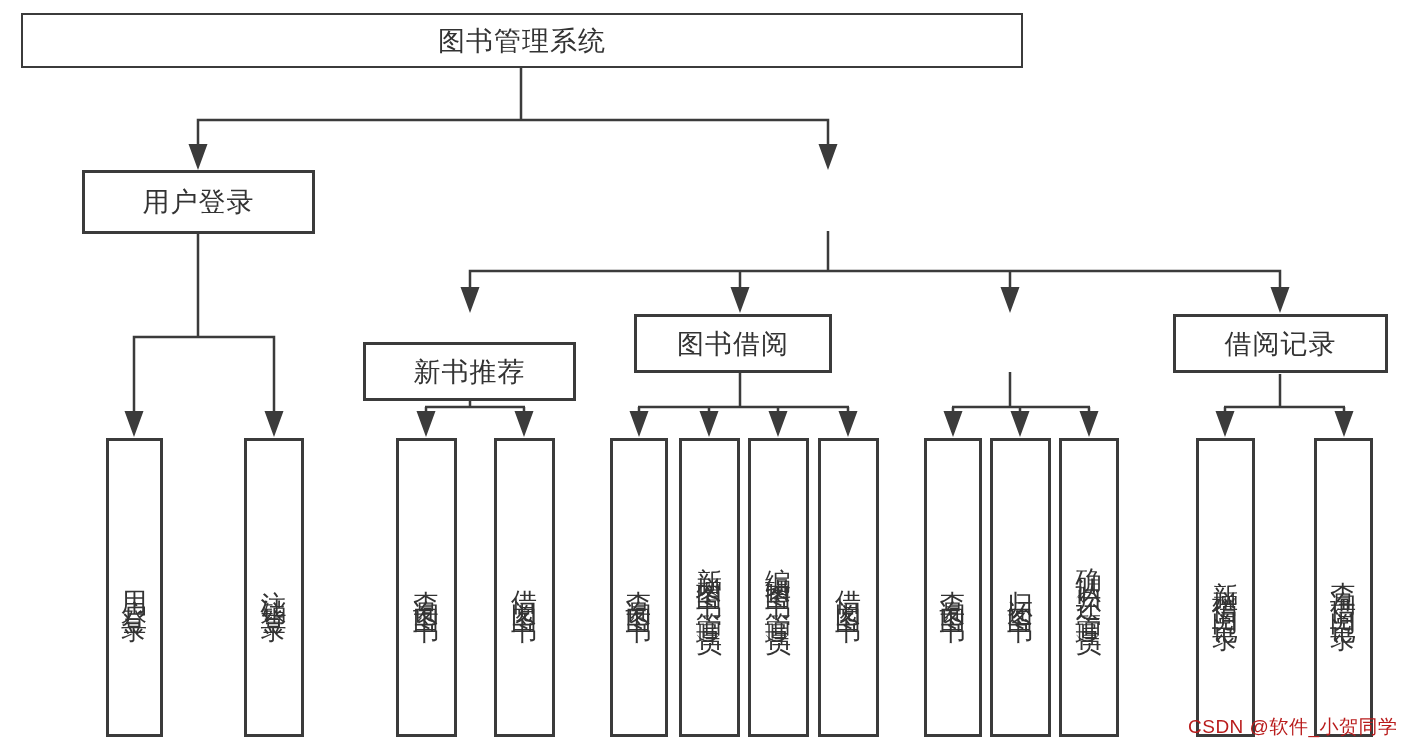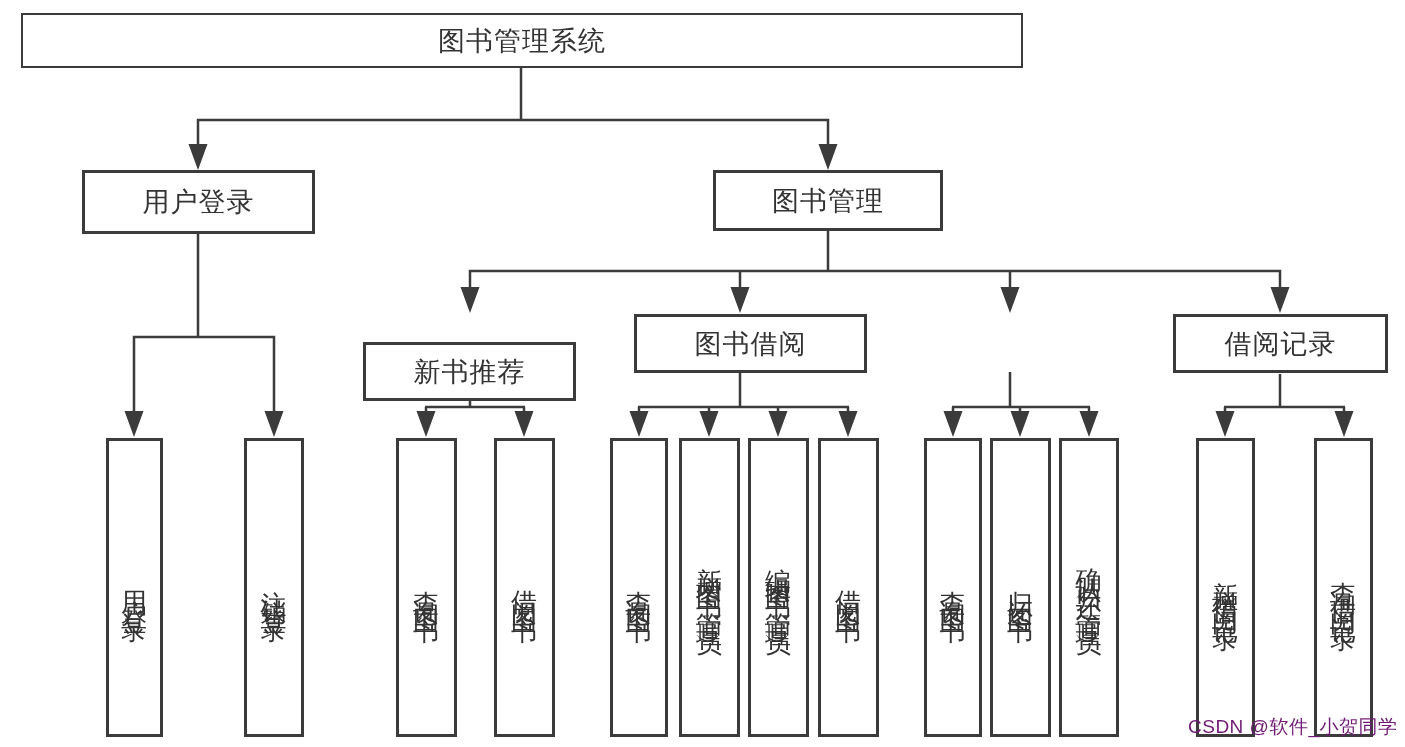--- a/index.html
+++ b/index.html
@@ -20,40 +20,40 @@
   .leaf{top:438px;height:299px;}
   .vtext{
     writing-mode:vertical-rl;text-orientation:mixed;
     font-size:26px;letter-spacing:9px;color:#333333;line-height:1;
   }
   
   #b-user-login{left:82px;width:233px;}
   #b-book-mgmt{left:713px;width:230px;height:61px;}
   
   #b-new-books{left:363px;width:213px;margin-top:28px;}
-  #b-book-borrow{left:634px;width:233px;}
+  #b-book-borrow{left:634px;width:198px;}
   #b-current-borrow{left:904px;width:212px;}
   #b-borrow-records{left:1173px;width:215px;}
   
   #l-user-login{left:106px;width:57px;}
   #l-logout{left:244px;width:60px;}
   #l-nb-query{left:396px;width:61px;}
   #l-nb-borrow{left:494px;width:61px;}
   #l-bb-query{left:610px;width:58px;}
   #l-bb-add{left:679px;width:61px;}
   #l-bb-edit{left:748px;width:61px;}
   #l-bb-borrow{left:818px;width:61px;}
   #l-cb-query{left:924px;width:58px;}
   #l-cb-return{left:990px;width:61px;}
   #l-cb-confirm{left:1059px;width:60px;}
   #l-br-add{left:1196px;width:59px;}
   #l-br-query{left:1314px;width:59px;}
   .watermark{
     position:absolute;left:1188px;top:714px;z-index:3;
-    font-size:19px;color:#701a75;letter-spacing:0.5px;white-space:nowrap;
+    font-size:19px;color:#b91c1c;letter-spacing:0.5px;white-space:nowrap;
   }
 </style>
 </head>
 <body>
 
 <div class="canvas">
 
   <svg class="wires" width="1405" height="747" viewBox="0 0 1405 747">
     <path fill="none" stroke="#3b3b3b" stroke-width="2.5" d="
       M521,68 V120 M196.75,120 H829.25 M198,120 V146 M828,120 V146
@@ -75,23 +75,20 @@
       M1079.5,411 L1098.5,411 L1089,437 Z
       M1215.5,411 L1234.5,411 L1225,437 Z  M1334.5,411 L1353.5,411 L1344,437 Z"></path>
   </svg>
 
   <div class="node h-node root" id="root-box">
     <span>图书管理系统</span>
   </div>
 
   <div class="node h-node lvl2" id="b-user-login">
     <span>用户登录</span>
-  </div>
-  <div class="node h-node lvl2" id="b-book-mgmt">
-    <span>图书管理</span>
   </div>
 
   <div class="node h-node lvl3" id="b-new-books">
     <span>新书推荐</span>
   </div>
   <div class="node h-node lvl3" id="b-book-borrow">
     <span>图书借阅</span>
   </div>
   <div class="node h-node lvl3" id="b-borrow-records">
     <span>借阅记录</span>

